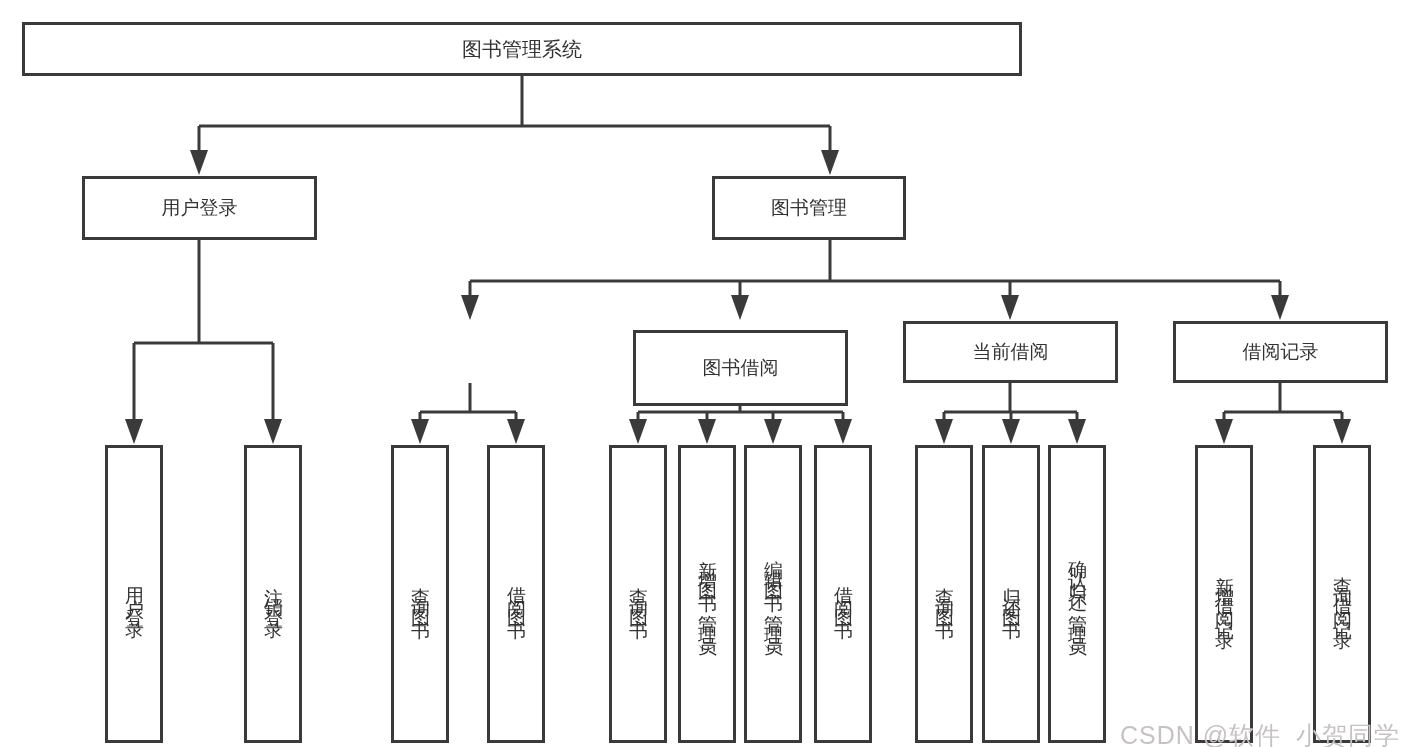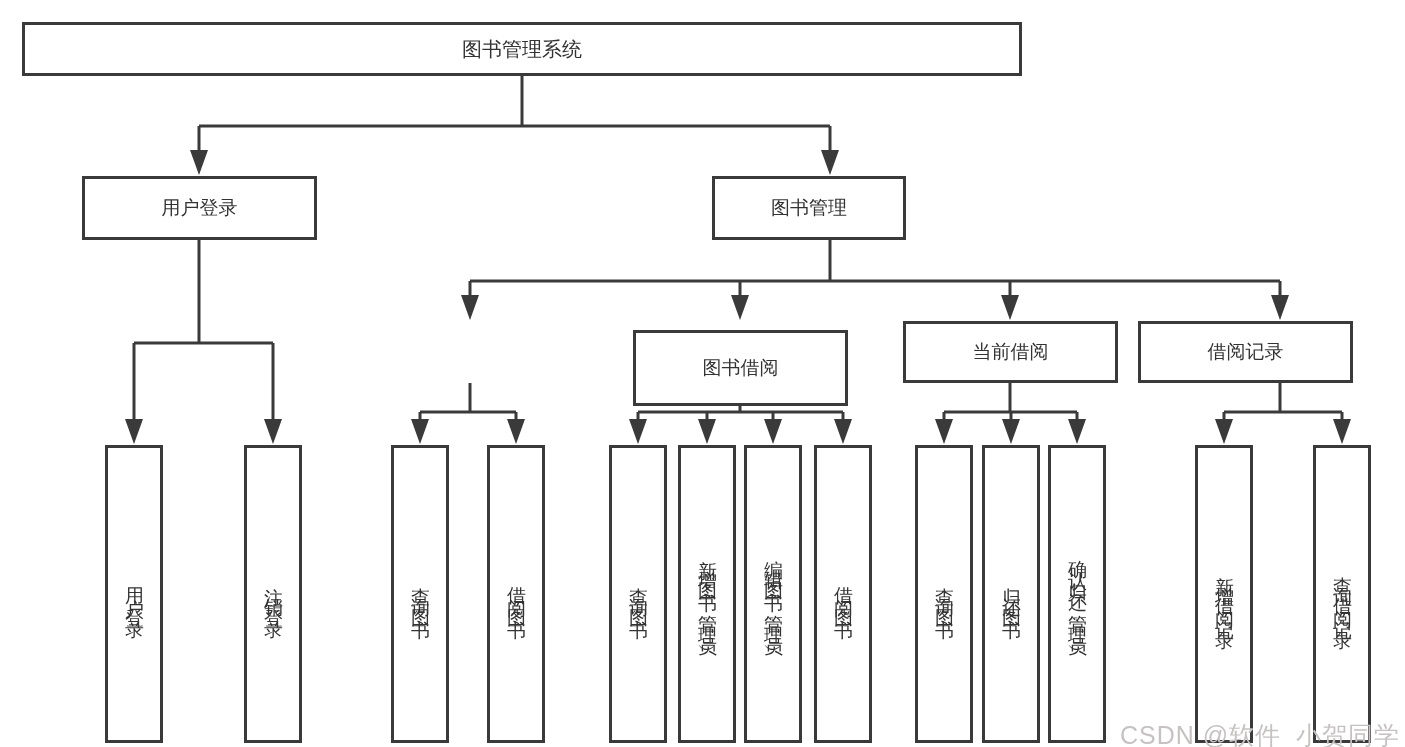--- a/index.html
+++ b/index.html
@@ -131,21 +131,21 @@
     </g>
   </svg>
 
   <div class="node title" style="left:22px; top:14px; width:1000px; height:54px">图书管理系统</div>
 
   <div class="node" style="left:82px; top:168px; width:235px; height:64px">用户登录</div>
   <div class="node" style="left:712px; top:168px; width:194px; height:64px">图书管理</div>
 
   <div class="node" style="left:633px; top:322px; width:215px; height:76px">图书借阅</div>
   <div class="node" style="left:903px; top:313px; width:215px; height:62px">当前借阅</div>
-  <div class="node" style="left:1138px; top:313px; width:215px; height:62px">借阅记录</div>
+  <div class="node" style="left:1173px; top:313px; width:215px; height:62px">借阅记录</div>
 
   <div class="node v" style="left:105px; top:437px; width:58px; height:298px">用户登录</div>
   <div class="node v" style="left:244px; top:437px; width:58px; height:298px">注销登录</div>
 
   <div class="node v" style="left:391px; top:437px; width:58px; height:298px">查询图书</div>
   <div class="node v" style="left:487px; top:437px; width:58px; height:298px">借阅图书</div>
 
   <div class="node v" style="left:609px; top:437px; width:58px; height:298px">查询图书</div>
   <div class="node v" style="left:678px; top:437px; width:58px; height:298px">新增图书（管理员）</div>
   <div class="node v" style="left:744px; top:437px; width:58px; height:298px">编辑图书（管理员）</div>

